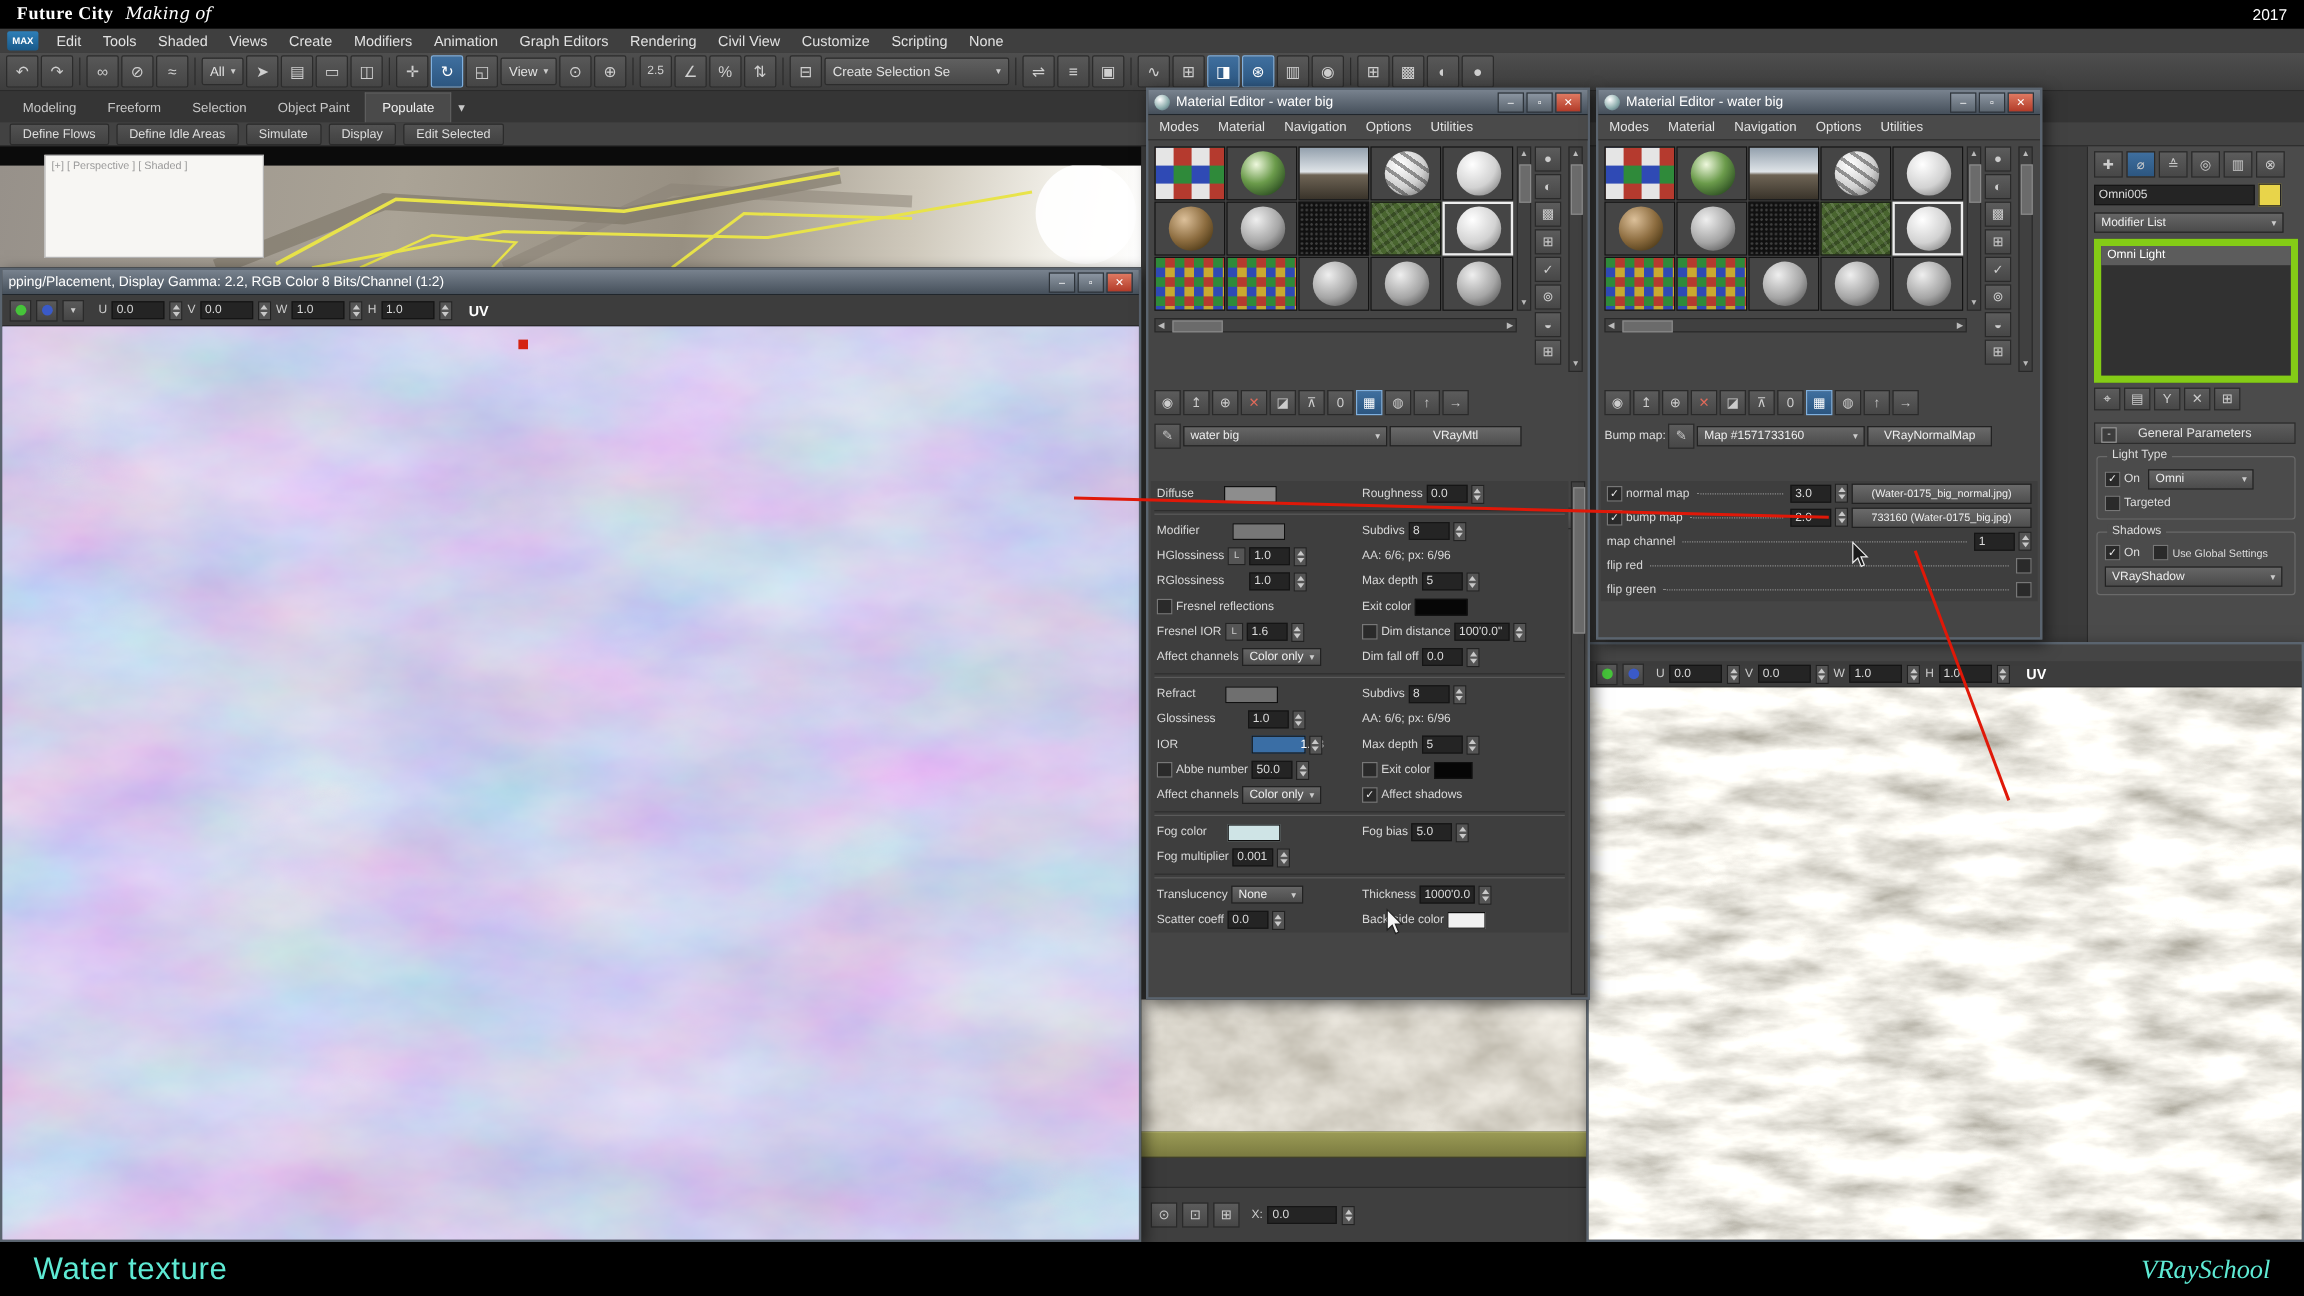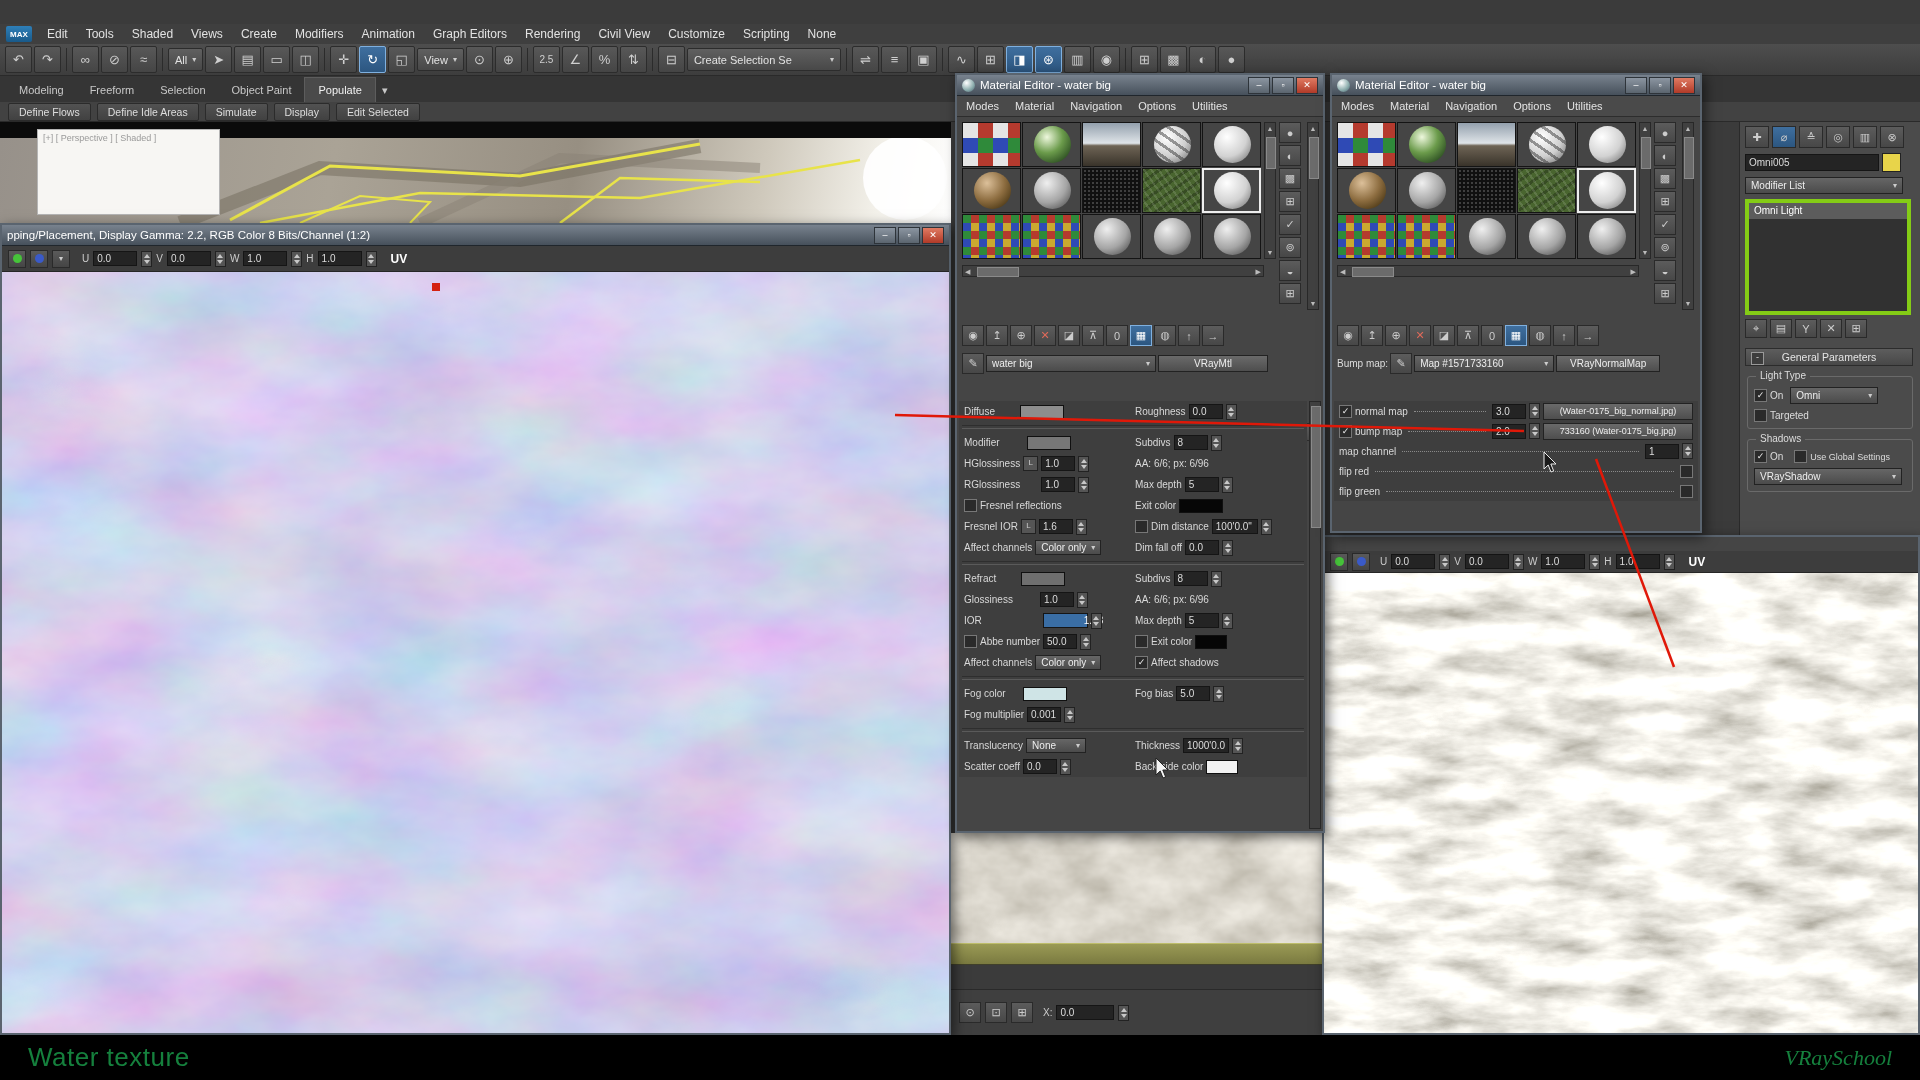--- a/index.html
+++ b/index.html
@@ -95,30 +95,35 @@
   .cpi{width:22px;height:20px;background:linear-gradient(#5c5c5c,#474747);border:1px solid #2a2a2a;color:#ccc;font-size:11px;display:flex;align-items:center;justify-content:center;}
   .grp{border:1px solid #6a6a6a;border-radius:3px;position:relative;margin:10px 2px 6px;padding:10px 6px 6px;}
   .grp .legend{position:absolute;top:-7px;left:8px;background:#4b4b4b;padding:0 4px;font-size:10px;color:#ddd;}
   
   #tanpatch{left:951px;top:833px;width:371px;height:110px;z-index:1;}
   #trackbar{left:951px;top:943px;width:371px;height:20px;background:linear-gradient(#9a9a55,#7a7a40);border-top:1px solid #bdbd6a;border-bottom:1px solid #40402a;z-index:1;}
   #ruler{left:951px;top:963px;width:371px;height:26px;background:#585858 ;border-bottom:1px solid #333;z-index:1;color:#ddd;font-size:10px;}
   #ruler .tick{position:absolute;bottom:3px;}
   #statusrow{left:951px;top:989px;width:371px;height:46px;background:#3f3f3f;border-top:1px solid #2a2a2a;z-index:1;display:flex;align-items:center;gap:4px;padding:0 8px;box-sizing:border-box;color:#ccc;font-size:10px;}
   
-  #footer{left:0;top:1035px;width:1920px;height:45px;background:#000;color:#15803d;display:flex;align-items:center;justify-content:space-between;padding:0 28px;box-sizing:border-box;z-index:50;}
+  #footer{left:0;top:1035px;width:1920px;height:45px;background:#000;color:#5eead4;display:flex;align-items:center;justify-content:space-between;padding:0 28px;box-sizing:border-box;z-index:50;}
   #footer .fl{font-size:26px;letter-spacing:.5px;}
   #footer .fr{font-family:"Liberation Serif",serif;font-style:italic;font-size:22px;}
   svg{display:block;}
 </style>
 </head>
 <body>
 
 <div id="stage">
 
+  <div id="pbar" class="abs">
+    <span class="t1">Future City</span>
+    <span class="t2">Making of</span>
+    <span class="yr">2017</span>
+  </div>
 
   <div id="menubar" class="abs">
     <span class="logo">MAX</span>
     <span class="mi">Edit</span>
     <span class="mi">Tools</span>
     <span class="mi">Shaded</span>
     <span class="mi">Views</span>
     <span class="mi">Create</span>
     <span class="mi">Modifiers</span>
     <span class="mi">Animation</span>
@@ -353,21 +358,21 @@
       <span class="cpi">⊗</span>
     </div>
     <div class="cprow">
       <span class="fld" style="width:134px;height:17px;">Omni005</span>
       <span style="width:17px;height:17px;background:#e8d44a;border:1px solid #222;"></span>
     </div>
     <div class="ddl" style="width:158px;margin-bottom:5px;">
       <span>Modifier List</span>
       <span class="caret" style="margin-left:auto;">▾</span>
     </div>
-    <div style="width:158px;height:108px;background:#313131;border:4px solid #84cc16;margin-bottom:4px;">
+    <div style="width:158px;height:108px;background:#313131;border:6px solid #84cc16;margin-bottom:4px;">
       <div style="height:16px;background:#5c5c5c;color:#fff;font-size:10px;line-height:16px;padding:0 5px;">Omni Light</div>
     </div>
     <div class="cprow">
       <span class="cpi" style="width:20px;height:17px;">⌖</span>
       <span class="cpi" style="width:20px;height:17px;">▤</span>
       <span class="cpi" style="width:20px;height:17px;">Y</span>
       <span class="cpi" style="width:20px;height:17px;">✕</span>
       <span class="cpi" style="width:20px;height:17px;">⊞</span>
     </div>
     <div class="roll" style="width:168px;margin-top:10px;">

